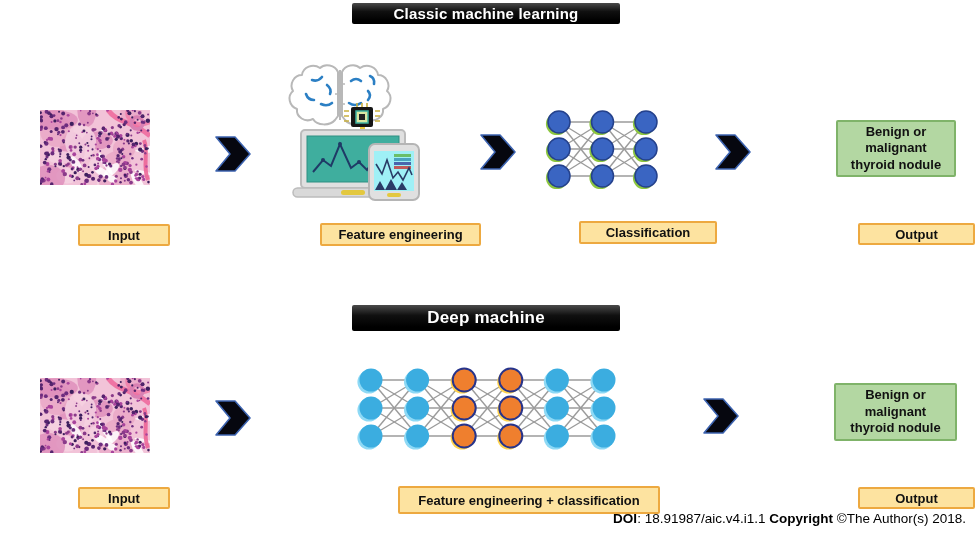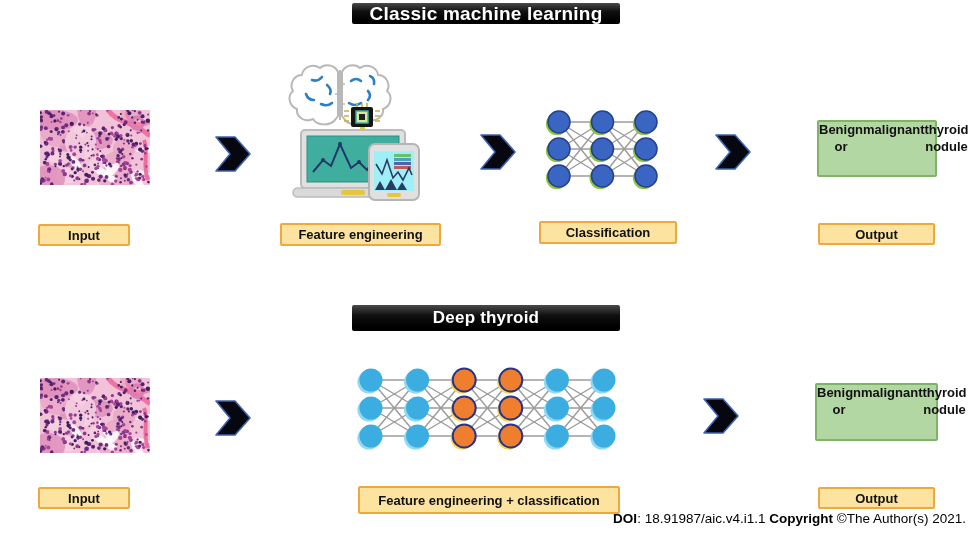--- a/index.html
+++ b/index.html
@@ -1,28 +1,28 @@
 <!DOCTYPE html>
 <html><head>
 <meta charset="utf-8">
 <style>
   html,body{margin:0;padding:0;background:#fff;}
   .canvas{position:relative;width:976px;height:535px;background:#ffffff;
           font-family:"Liberation Sans",sans-serif;overflow:hidden;}
   .banner{position:absolute;background:linear-gradient(#4a4a4a,#101010 40%,#000 85%);
           color:#fff;font-weight:bold;display:flex;align-items:center;justify-content:center;
           border-radius:2px;letter-spacing:.2px;}
-  .banner.classic{left:352px;top:3px;width:268px;height:21px;font-size:19px;}
+  .banner.classic{left:352px;top:3px;width:268px;height:21px;font-size:15px;}
   .banner.deep{left:352px;top:305px;width:268px;height:26px;font-size:17px;}
   .step-label{position:absolute;background:#fde3a0;border:2px solid #eda940;border-radius:2px;
           font-weight:bold;font-size:13px;color:#111;display:flex;align-items:center;
-          justify-content:center;box-sizing:border-box;}
+          justify-content:center;box-sizing:border-box;margin-left:40px;}
   .result-box{position:absolute;background:#b3d7a2;border:2px solid #7fb369;border-radius:2px;
           font-weight:bold;font-size:13px;color:#111;text-align:center;display:flex;
-          flex-direction:row;line-height:1.28;box-sizing:border-box;}
+          flex-direction:column;justify-content:center;line-height:1.28;box-sizing:border-box;margin-left:19px;}
   .result-box span{display:block;}
   .abs{position:absolute;}
   .footer{position:absolute;right:10px;top:511px;font-size:13.5px;color:#000;white-space:pre-wrap;}
   .footer .b{font-weight:bold;text-align:center;}
   svg{display:block;}
 </style>
 </head>
 <body>
 
 <div class="canvas">
@@ -458,21 +458,21 @@
     <span>Benign or</span>
     <span>malignant</span>
     <span>thyroid nodule</span>
   </div>
 
   <div class="step-label" style="left:38px;top:224px;width:92px;height:22px">Input</div>
   <div class="step-label" style="left:539px;top:221px;width:138px;height:23px">Classification</div>
   <div class="step-label" style="left:280px;top:223px;width:161px;height:23px">Feature engineering</div>
   <div class="step-label" style="left:818px;top:223px;width:117px;height:22px">Output</div>
 
-  <div class="banner deep">Deep thyroid</div>
+  <div class="banner deep">Deep machine</div>
 
   <svg class="abs" style="left:40px;top:378px" width="110" height="75">
       <rect x="0" y="0" width="110" height="75" fill="#f2c3d8"></rect>
       <ellipse cx="1.2875228468328714" cy="4.6468693180941045" rx="23.63052212446928" ry="14.388344468548894" fill="#e9a6c6" opacity="0.8"></ellipse>
       <ellipse cx="57.35897953854874" cy="30.414126603864133" rx="15.459722120314837" ry="8.879102231003344" fill="#dd8cba" opacity="0.8"></ellipse>
       <ellipse cx="60.86581643437967" cy="54.73665674217045" rx="12.125048976391554" ry="7.871380367316306" fill="#f5d3e2" opacity="0.8"></ellipse>
       <ellipse cx="84.04988752212375" cy="38.88019092846662" rx="11.154196161776781" ry="10.415503120981157" fill="#e9a6c6" opacity="0.8"></ellipse>
       <ellipse cx="32.257207171060145" cy="40.105464414227754" rx="12.741283971816301" ry="17.735353253781796" fill="#dd8cba" opacity="0.8"></ellipse>
       <ellipse cx="27.228695368394256" cy="65.83346966654062" rx="11.05266734957695" ry="7.723888632841408" fill="#f5d3e2" opacity="0.8"></ellipse>
       <ellipse cx="17.010843316093087" cy="21.82134098256938" rx="16.766422905027866" ry="15.142484340816736" fill="#e9a6c6" opacity="0.8"></ellipse>
@@ -886,14 +886,14 @@
   <div class="result-box" style="left:815px;top:383px;width:123px;height:58px">
     <span>Benign or</span>
     <span>malignant</span>
     <span>thyroid nodule</span>
   </div>
 
   <div class="step-label" style="left:38px;top:487px;width:92px;height:22px">Input</div>
   <div class="step-label" style="left:358px;top:486px;width:262px;height:28px">Feature engineering + classification</div>
   <div class="step-label" style="left:818px;top:487px;width:117px;height:22px">Output</div>
 
-  <div class="footer"><span class="b">DOI</span><span>: 18.91987/aic.v4.i1.1 </span><span class="b">Copyright</span><span> ©The Author(s) 2021.</span></div>
+  <div class="footer"><span class="b">DOI</span><span>: 18.91987/aic.v4.i1.1 </span><span class="b">Copyright</span><span> ©The Author(s) 2018.</span></div>
 </div>
 
 </body></html>

